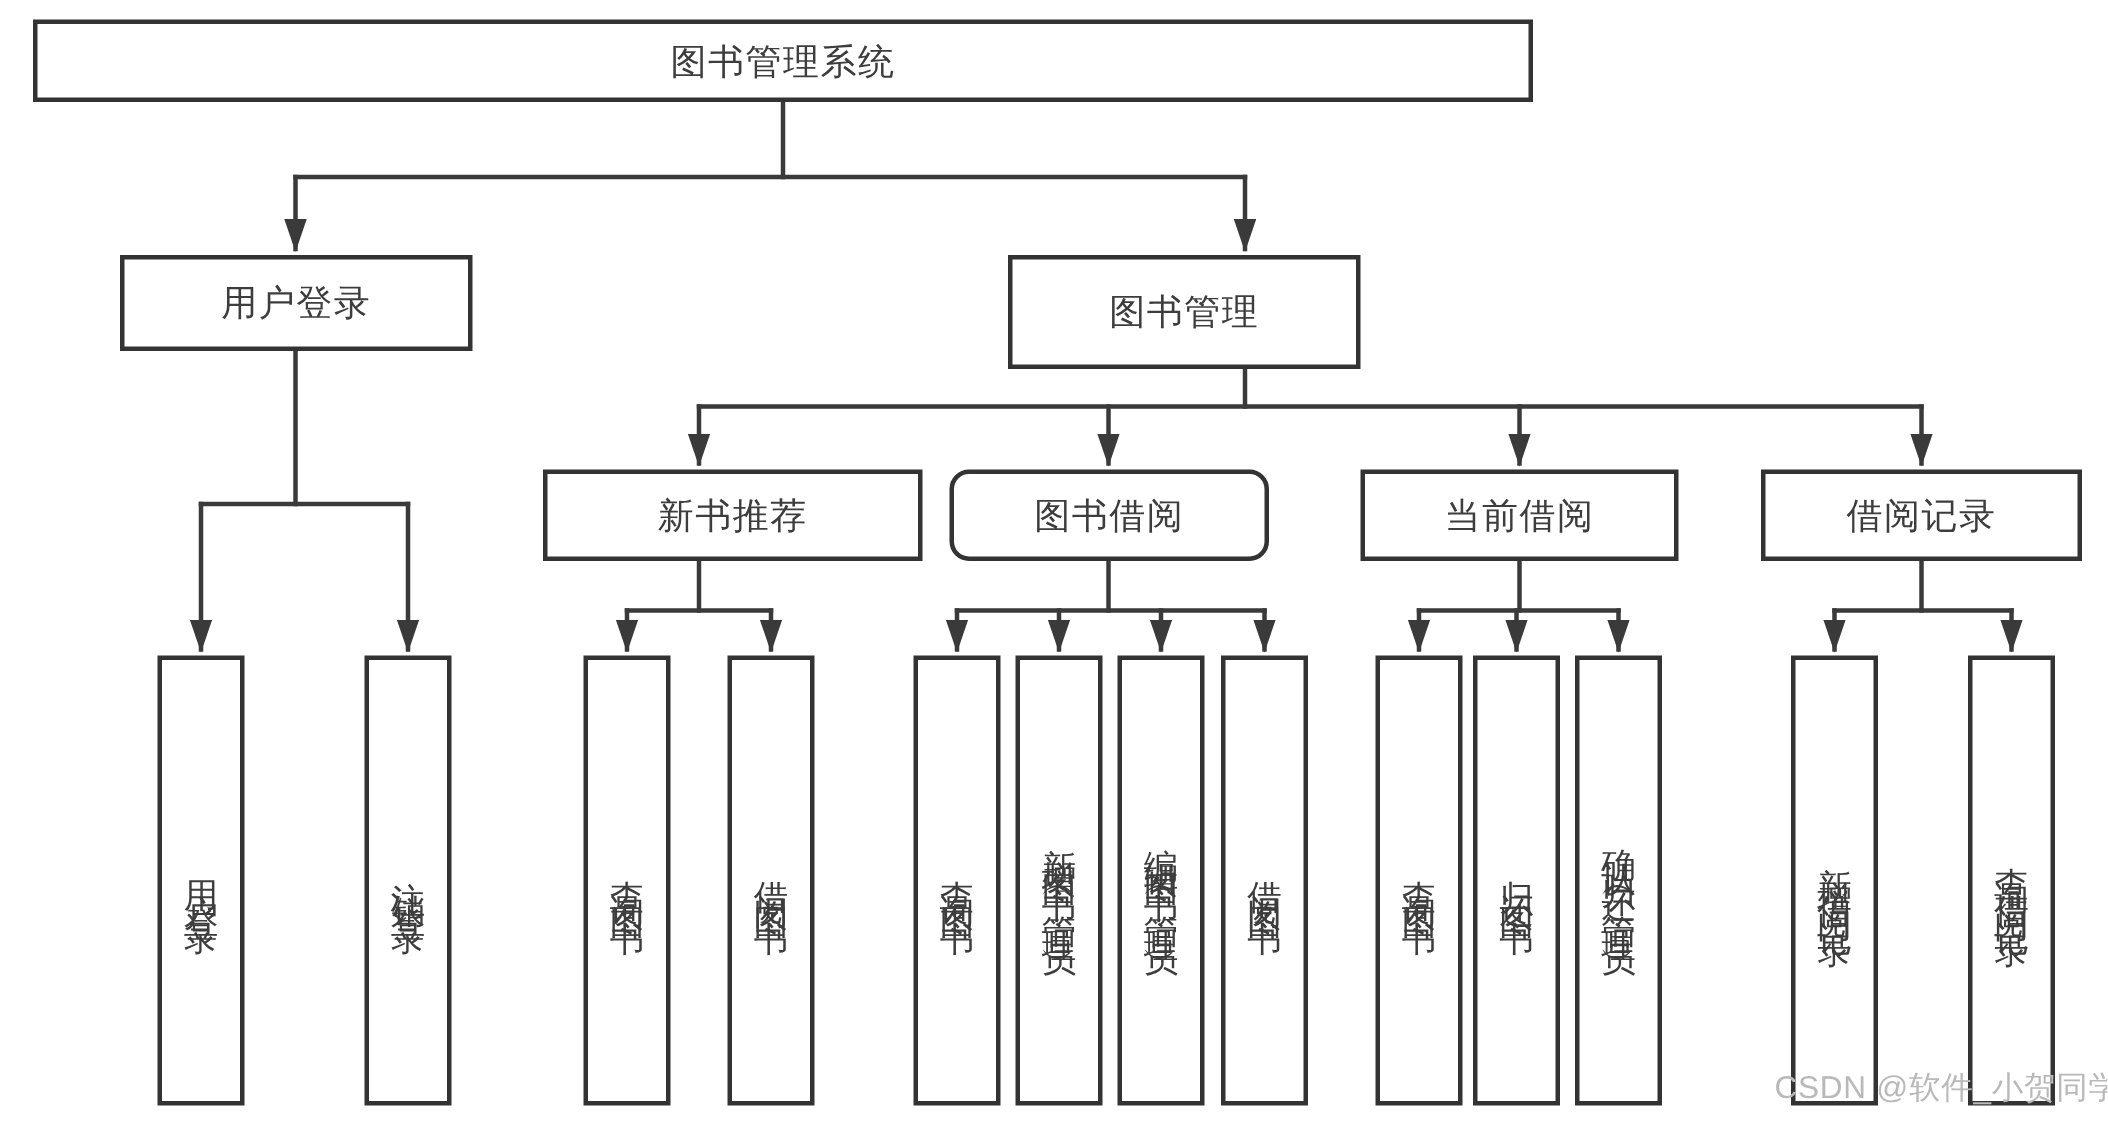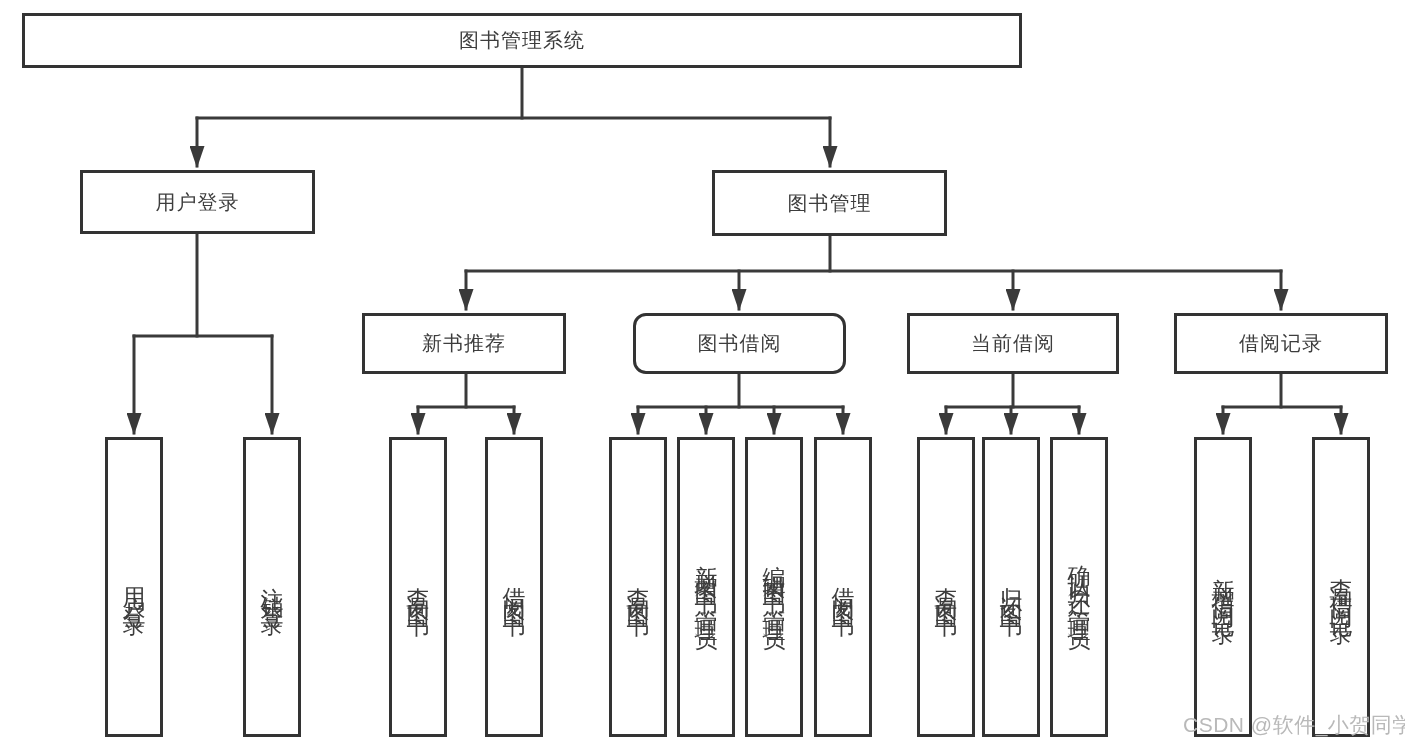--- a/index.html
+++ b/index.html
@@ -21,21 +21,21 @@
     position: absolute;
     background: #ffffff;
     border: 3px solid #333333;
     box-sizing: border-box;
     display: flex;
     align-items: center;
     justify-content: center;
     z-index: 1;
   }
   .hnode {
-    font-size: 20px;
+    font-size: 24px;
     letter-spacing: 1px;
     white-space: nowrap;
   }
   .leaf {
     top: 437px;
     width: 58px;
     height: 300px;
   }
   .leaf .vtext {
     writing-mode: vertical-rl;
@@ -107,23 +107,23 @@
       <line x1="1281" y1="374" x2="1281" y2="407"></line>
       <line x1="1223" y1="407" x2="1341" y2="407"></line>
       <line x1="1223" y1="407" x2="1223" y2="433" marker-end="url(#arw)"></line>
       <line x1="1341" y1="407" x2="1341" y2="433" marker-end="url(#arw)"></line>
     </g>
   </svg>
 
   <div class="node hnode" style="left:22px; top:13px; width:1000px; height:55px;">图书管理系统</div>
 
   <div class="node hnode" style="left:80px; top:170px; width:235px; height:64px;">用户登录</div>
-  <div class="node hnode" style="left:712px; top:170px; width:235px; height:66px;text-align:center;">图书管理</div>
+  <div class="node hnode" style="left:672px; top:170px; width:235px; height:76px;text-align:center;">图书管理</div>
 
-  <div class="node hnode" style="left:362px; top:313px; width:204px; height:61px;">新书推荐</div>
+  <div class="node hnode" style="left:362px; top:313px; width:253px; height:61px;">新书推荐</div>
   <div class="node hnode" style="left:633px; top:313px; width:213px; height:61px;border-radius:13px;">图书借阅</div>
   <div class="node hnode" style="left:907px; top:313px; width:212px; height:61px;">当前借阅</div>
   <div class="node hnode" style="left:1174px; top:313px; width:214px; height:61px;">借阅记录</div>
 
   <div class="node leaf" style="left:105px;">
     <span class="vtext">用户登录</span>
   </div>
   <div class="node leaf" style="left:243px;">
     <span class="vtext">注销登录</span>
   </div>

